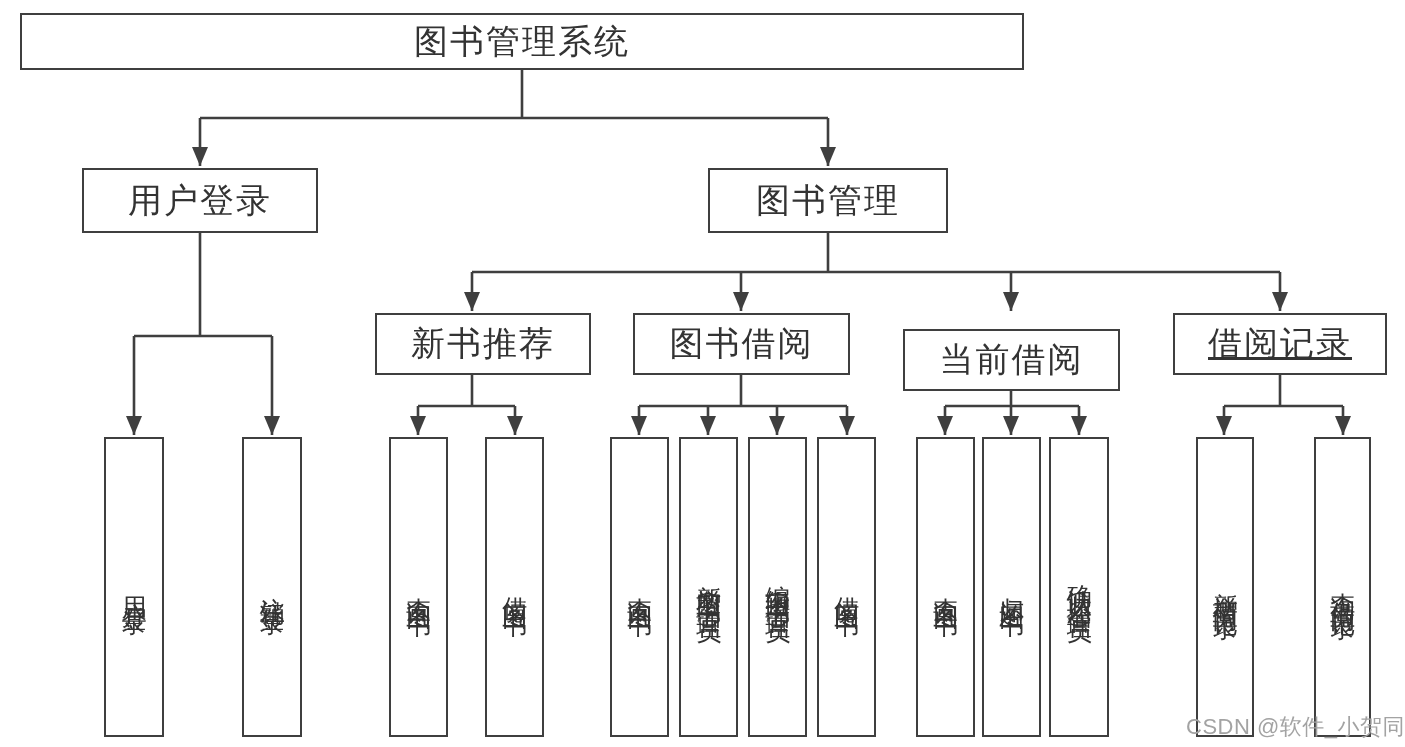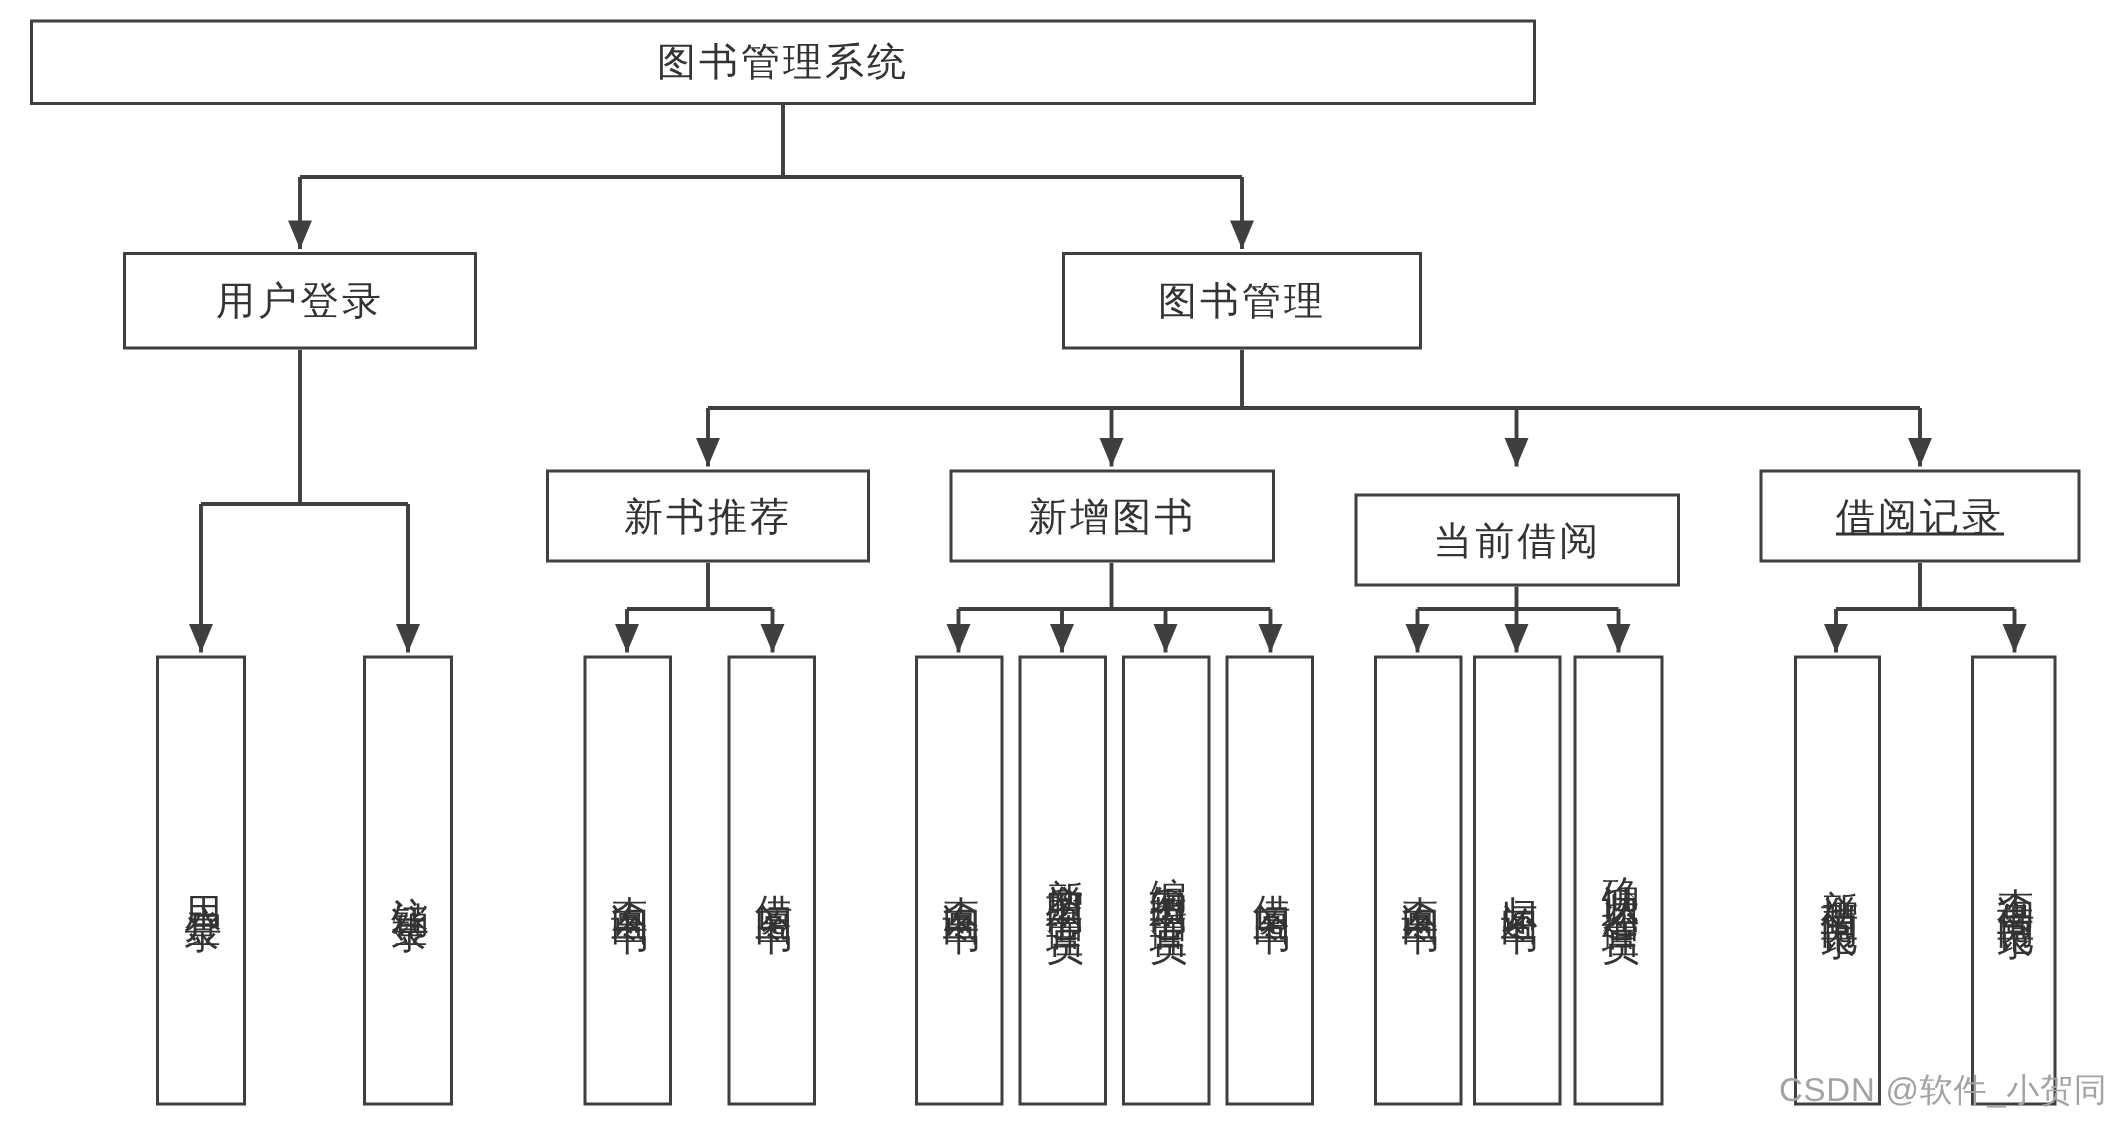--- a/index.html
+++ b/index.html
@@ -20,21 +20,21 @@
   .node {
     position: absolute;
     box-sizing: border-box;
     background: #ffffff;
     border: 2.5px solid #3f3f3f;
     display: flex;
     align-items: center;
     justify-content: center;
   }
   .hlabel {
-    font-size: 26px;
+    font-size: 34px;
     letter-spacing: 2px;
     white-space: nowrap;
     color: #333333;
   }
   .vlabel {
     writing-mode: vertical-rl;
     text-orientation: mixed;
     font-size: 25px;
     letter-spacing: 5px;
     line-height: 1.1;
@@ -47,21 +47,21 @@
     top: 712px;
     font-size: 22px;
     letter-spacing: 0.5px;
     color: #a3a3a3;
     white-space: nowrap;
   }
   
   .n-root { left: 20px;   top: 13px;  width: 1004px; height: 57px; }
   .n-l2a  { left: 82px;   top: 168px; width: 236px;  height: 65px; }
   .n-l2b  { left: 708px;  top: 168px; width: 240px;  height: 65px; }
-  .n-l3a  { left: 364px;  top: 313px; width: 216px;  height: 62px; }
+  .n-l3a  { left: 375px;  top: 313px; width: 216px;  height: 62px; }
   .n-l3b  { left: 633px;  top: 313px; width: 217px;  height: 62px; }
   .n-l3c  { left: 903px;  top: 329px; width: 217px;  height: 62px; }
   .n-l3d  { left: 1173px; top: 313px; width: 214px;  height: 62px; text-decoration: underline; }
   .leaf   { top: 437px; width: 60px; height: 300px; }
   .n-a1 { left: 104px; }
   .n-a2 { left: 242px; }
   .n-b1 { left: 389px; width: 59px; }
   .n-b2 { left: 485px; width: 59px; }
   .n-c1 { left: 610px; width: 59px; }
   .n-c2 { left: 679px; width: 59px; }
@@ -124,21 +124,21 @@
     <span class="hlabel">用户登录</span>
   </div>
   <div class="node n-l2b">
     <span class="hlabel">图书管理</span>
   </div>
 
   <div class="node n-l3a">
     <span class="hlabel">新书推荐</span>
   </div>
   <div class="node n-l3b">
-    <span class="hlabel">新增图书</span>
+    <span class="hlabel">图书借阅</span>
   </div>
   <div class="node n-l3c">
     <span class="hlabel">当前借阅</span>
   </div>
   <div class="node n-l3d">
     <span class="hlabel">借阅记录</span>
   </div>
 
   <div class="node leaf n-a1">
     <span class="vlabel">用户登录</span>

